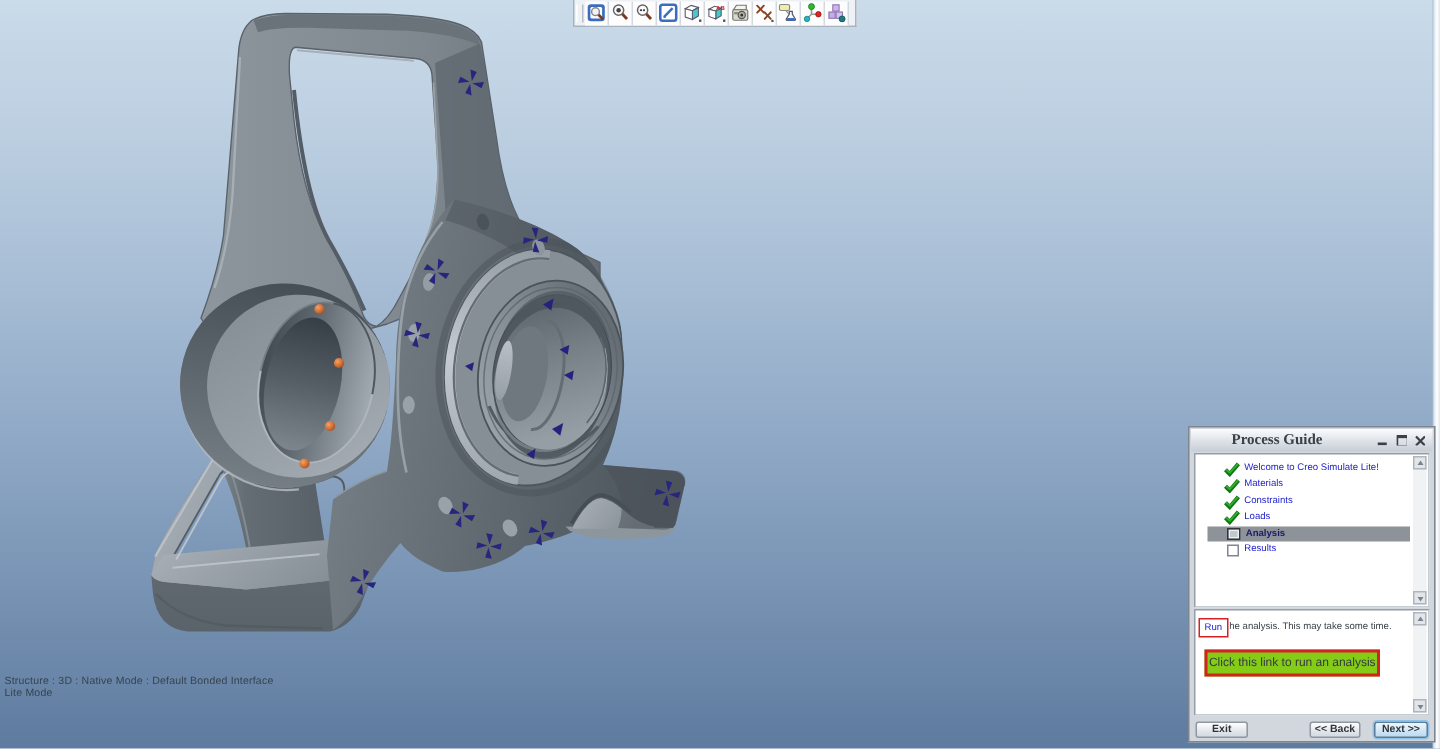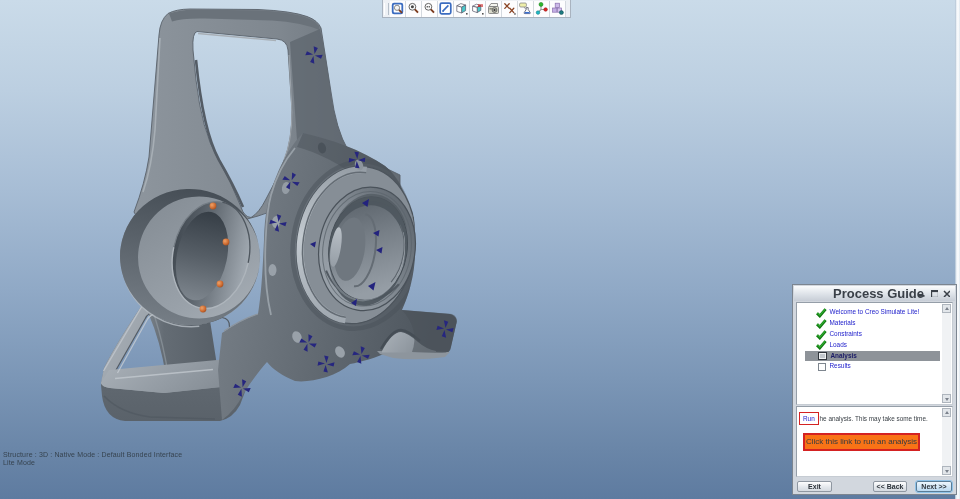--- a/index.html
+++ b/index.html
@@ -12,21 +12,21 @@
 #tbar{position:absolute;left:382px;top:0px;width:189px;height:18px;background:#eef1f5;
 border:1px solid #a9b3bf;border-top:none;box-sizing:border-box;display:flex;align-items:center;}
 #tbar .grip{width:3px;height:12px;margin:0 1px;border-left:1px solid #ffffff;border-right:1px solid #b6bfc9;}
 #tbar .btn{width:16px;height:16px;background:#fdfdfe;border-right:1px solid #d4d9df;
 display:flex;align-items:center;justify-content:center;}
 
 #panel{position:absolute;left:792px;top:284px;width:165px;height:211px;background:#d2d7de;
 border:1px solid #7c8590;box-sizing:border-box;}
 #ptitle{position:absolute;left:1px;top:1px;right:1px;height:15px;
 background:linear-gradient(180deg,#fbfcfd,#dde2e8 55%,#c7cdd6);
-font-size:13px;font-weight:bold;color:#3a4048;line-height:15px;padding-left:39px;box-sizing:border-box;}
+font-size:10px;font-weight:bold;color:#3a4048;line-height:15px;padding-left:27px;box-sizing:border-box;font-family:Liberation Serif, serif;}
 .wbtn{position:absolute;top:4.5px;width:7px;height:7px;}
 #pmin{right:31px;} #pmax{right:18px;} #pcls{right:6px;}
 .box1{position:absolute;left:3px;right:3px;background:#ffffff;border:1px solid #959ea8;
 border-bottom-color:#c6ccd3;border-right-color:#c6ccd3;}
 #plist{top:17px;height:101px;}
 #pmsg{top:121px;height:69px;}
 .srow{position:absolute;left:1px;font-size:6.4px;color:#2222cc;height:10.6px;line-height:10.6px;white-space:nowrap;}
 .srow svg{position:absolute;left:18px;top:0.5px;}
 .srow .cb{position:absolute;left:19.5px;top:1.5px;width:6.5px;height:6.5px;background:#fff;border:1px solid #7e868f;}
 .srow .txt{position:absolute;left:31.5px;top:0;}
@@ -34,21 +34,21 @@
 #rowAna .cb{left:13px;border:1.4px solid #31363c;background:#c3c8cd;top:1px;box-shadow:inset 0 0 0 1px #eef0f2;}
 #rowAna .txt{left:25.5px;color:#1a1a66;font-weight:bold;}
 .sbar{position:absolute;right:1px;top:1px;bottom:1px;width:9px;background:#f0f2f4;}
 .sbtn{position:absolute;left:0;width:9px;height:9px;background:#e2e6ea;border:1px solid #aeb5bd;box-sizing:border-box;}
 .sbtn.up{top:0;} .sbtn.dn{bottom:0;}
 .tri{position:absolute;left:1.5px;width:0;height:0;border-left:2.5px solid transparent;border-right:2.5px solid transparent;}
 .tri.u{top:2px;border-bottom:3.5px solid #7b828c;}
 .tri.d{top:3px;border-top:3.5px solid #7b828c;}
 #runline{position:absolute;left:6px;top:127px;font-size:6.4px;color:#3c4248;white-space:nowrap;}
 #runbox{display:inline-block;border:1.6px solid #d42222;padding:1.5px 3px 2px 3px;color:#2323cf;margin-right:-1px;}
-#linkbox{position:absolute;left:10px;top:148px;width:113px;height:14px;background:#f97316;
+#linkbox{position:absolute;left:10px;top:148px;width:113px;height:14px;background:#84cc16;
 border:2.2px solid #d42222;font-size:8px;color:#343b42;text-align:center;line-height:14px;}
 .pbtn{position:absolute;top:196px;height:11px;background:linear-gradient(180deg,#fefefe,#e2e6eb 60%,#d5dae0);
 border:1px solid #8f97a1;border-radius:2px;box-sizing:border-box;
 font-size:7px;font-weight:bold;color:#2e343b;text-align:center;line-height:9px;}
 #bExit{left:4px;width:35px;}
 #bBack{left:80px;width:34px;}
 #bNext{left:123px;width:36px;background:linear-gradient(180deg,#eef6fd,#cfe5f6 60%,#bcd9f0);
 border-color:#5a7c96;outline:1.6px solid #8fc2e8;outline-offset:0.5px;}
 </style></head>
 <body>

